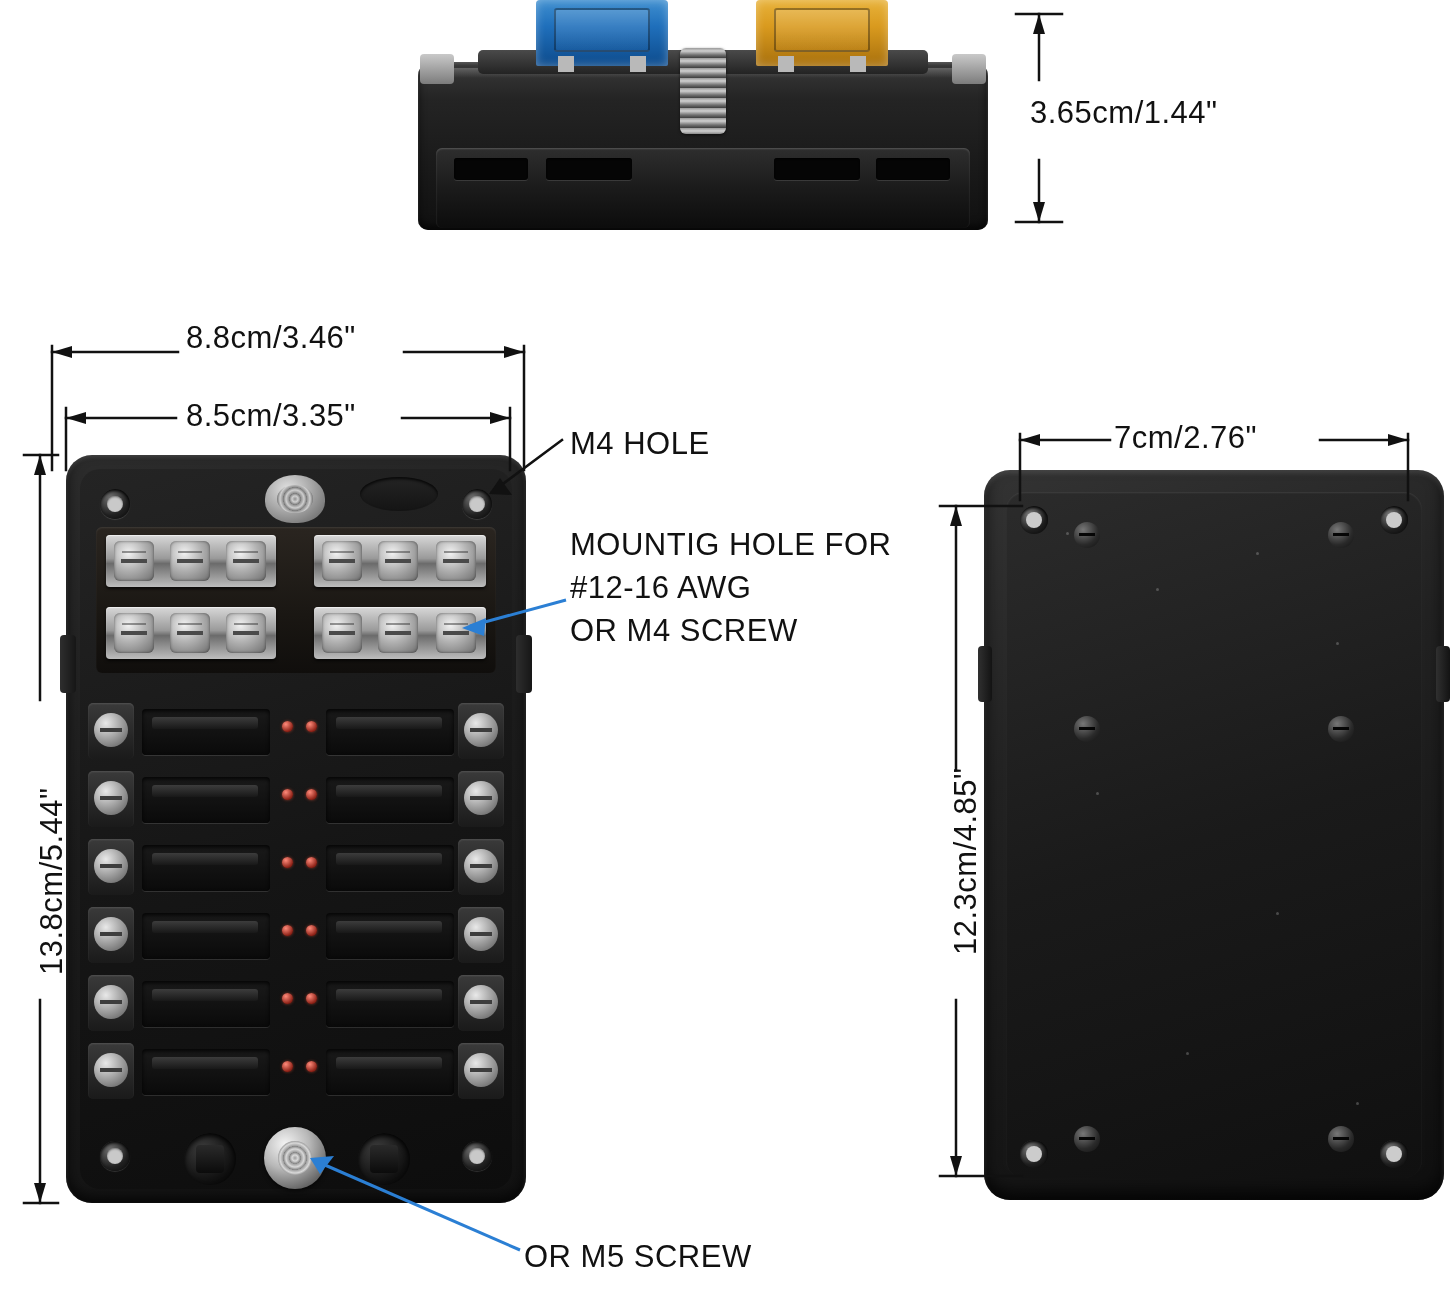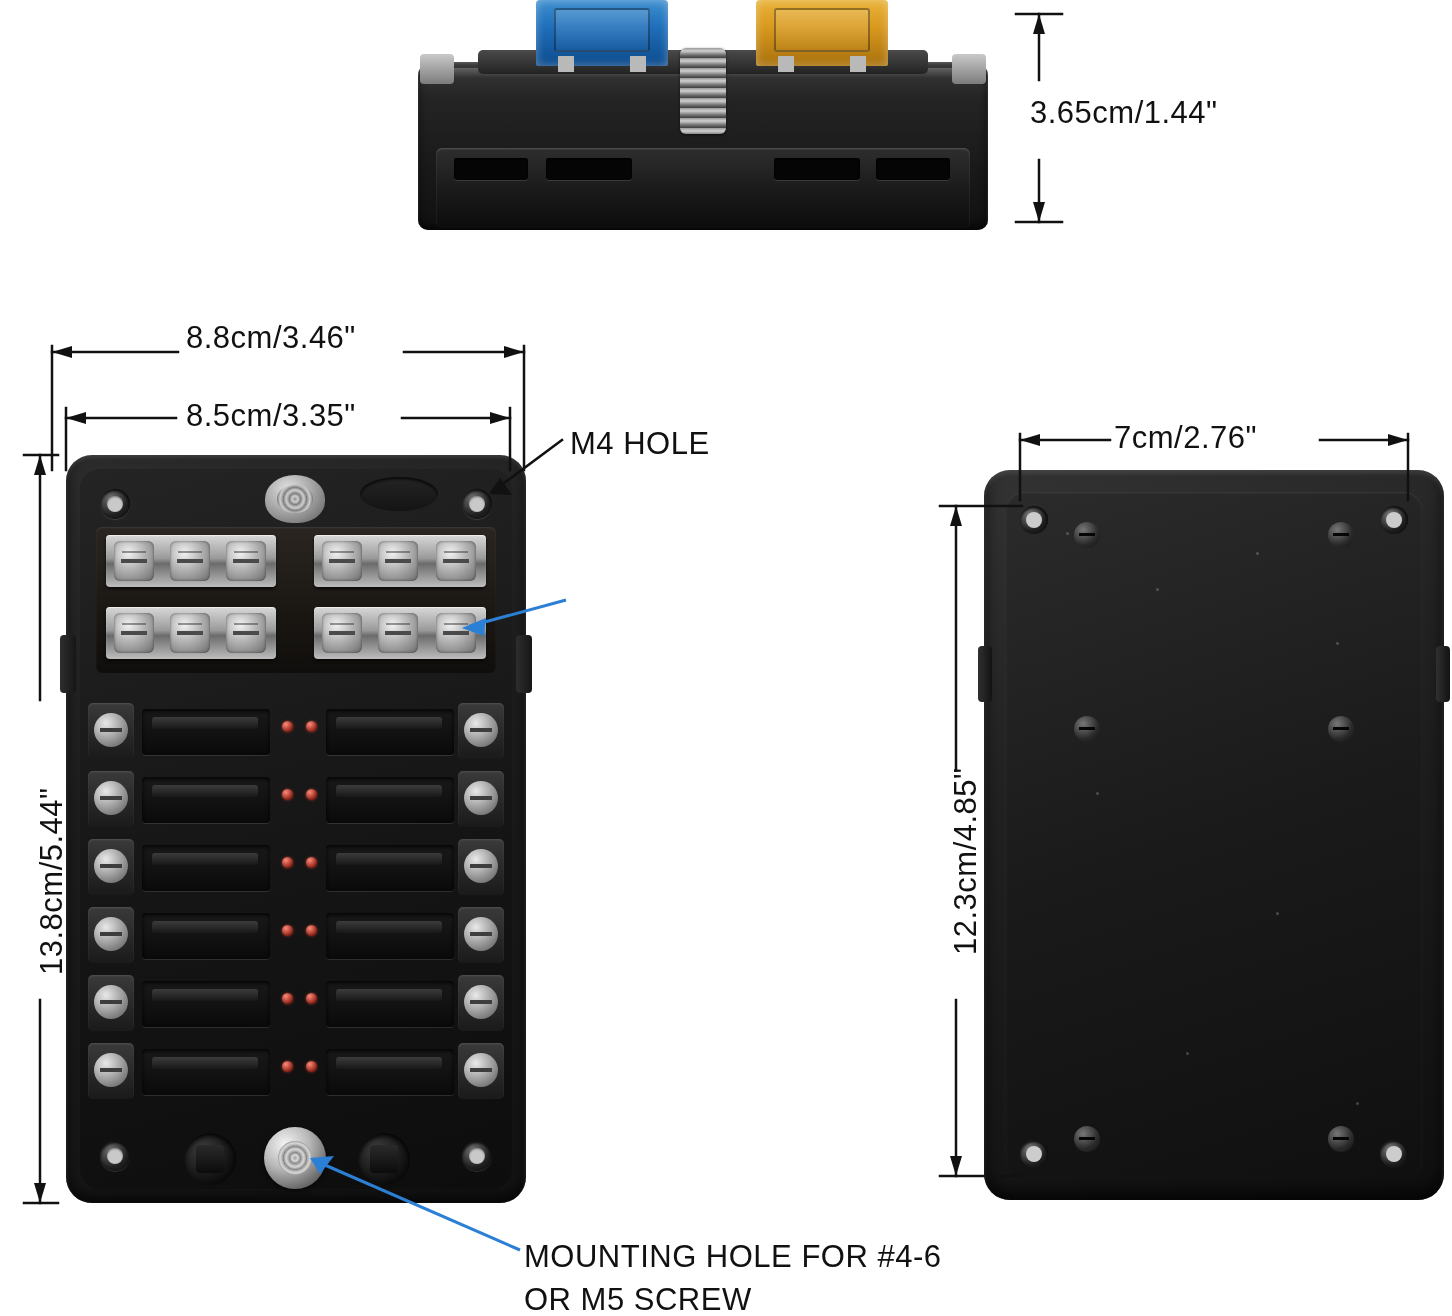--- a/index.html
+++ b/index.html
@@ -660,19 +660,23 @@
   <div class="dim-label" style="left:186px; top:398px;">8.5cm/3.35"</div>
 
   <div class="dim-label vertical" style="left:34px; top:975px;">13.8cm/5.44"</div>
 
   <div class="dim-label" style="left:1114px; top:420px;">7cm/2.76"</div>
 
   <div class="dim-label vertical" style="left:948px; top:955px;">12.3cm/4.85"</div>
 
   <div class="callout" style="left:570px; top:422px;">M4 HOLE</div>
 
+  <div class="callout" style="left:570px; top:523px;">
+    <div>MOUNTIG HOLE FOR</div>
+    <div>#12-16 AWG</div>
+    <div>OR M4 SCREW</div>
+  </div>
 
   <div class="callout" style="left:524px; top:1235px;">
-    <div>MOUNTING HOLE FOR #4-6</div>
     <div>OR M5 SCREW</div>
   </div>
 
 </div>
 
 </body></html>

